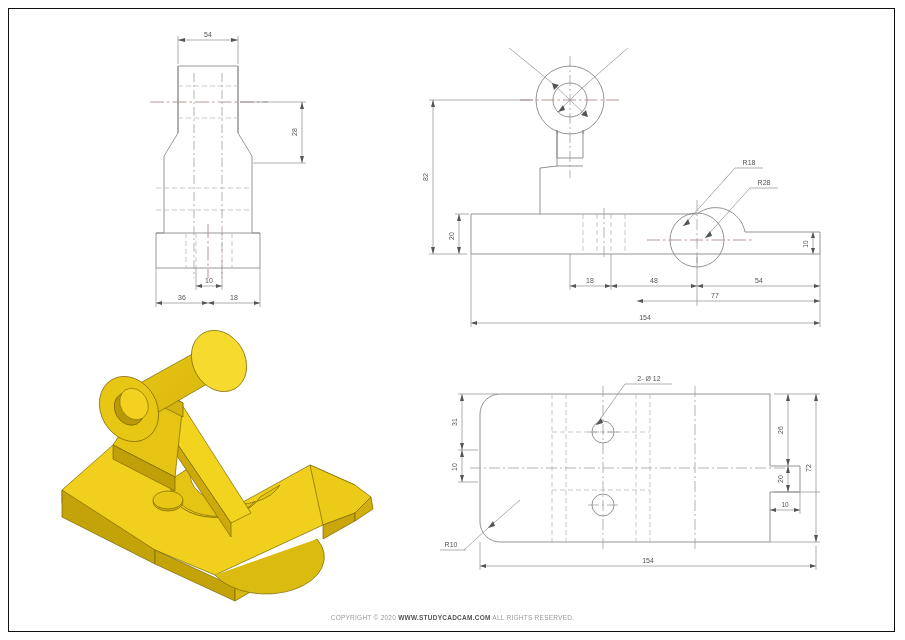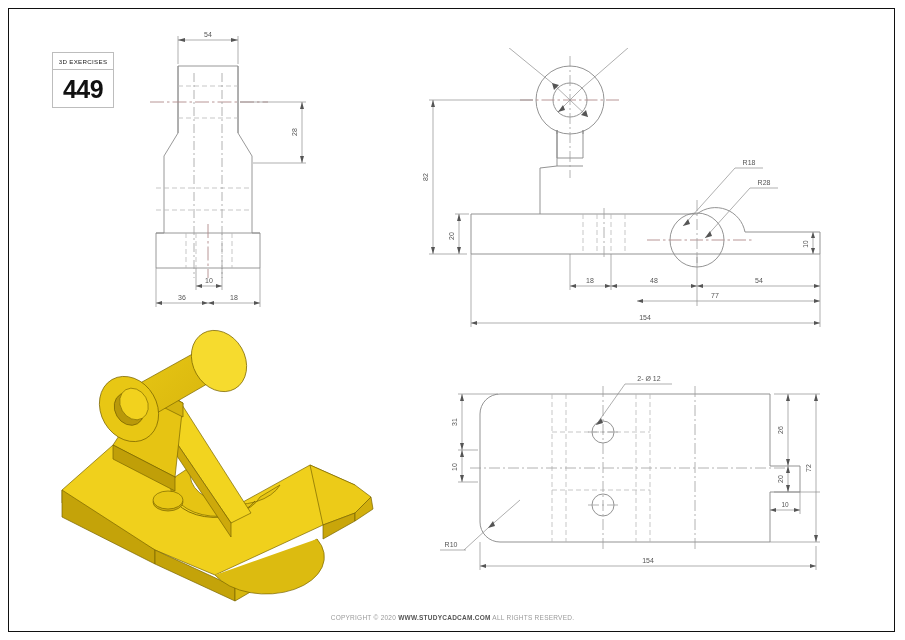--- a/index.html
+++ b/index.html
@@ -18,28 +18,20 @@
   .footer{position:absolute;left:0;top:614px;width:905px;text-align:center;font-size:6.5px;color:#9a9a9a;letter-spacing:.25px;}
   .footer b{color:#555;font-weight:bold;}
 </style>
 </head>
 <body>
 
 <div id="sheet">
 
   <div class="frame"></div>
 
-  <div class="tb">
-    <div class="tb-top">
-      <span>3D EXERCISES</span>
-    </div>
-    <div class="tb-num">
-      <span>449</span>
-    </div>
-  </div>
 
   <svg class="abs" style="left:140px;top:28px;" width="220" height="290">
     <g stroke="#8d8d8d" fill="none" stroke-width="0.9">
 
       <path d="M38,38 L98,38 L98,105 L112,128 L112,205 L120,205 L120,240 L16,240 L16,205 L24,205 L24,128 L38,105 Z"></path>
 
       <line x1="38" y1="38" x2="38" y2="105"></line>
       <line x1="98" y1="38" x2="98" y2="105"></line>
       <line x1="24" y1="128" x2="112" y2="128" stroke-opacity="0"></line>
 

